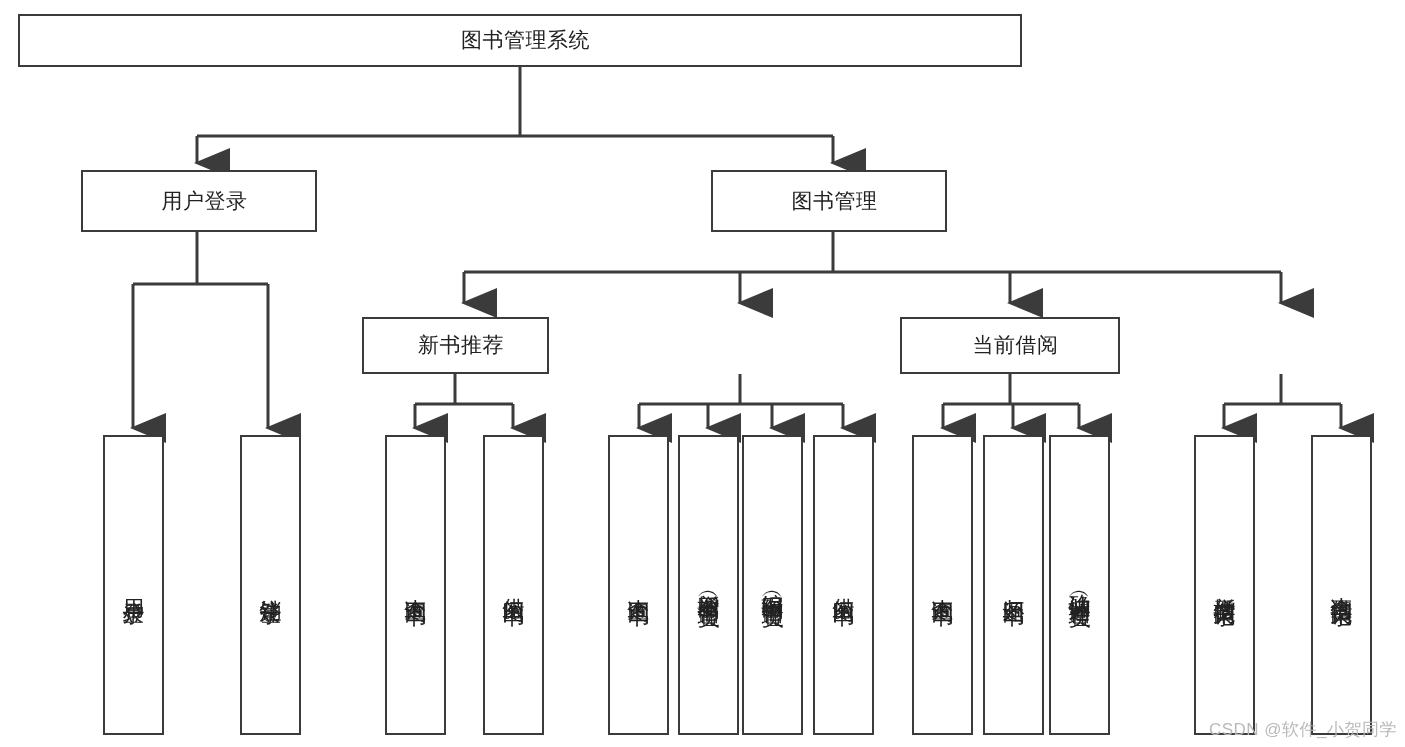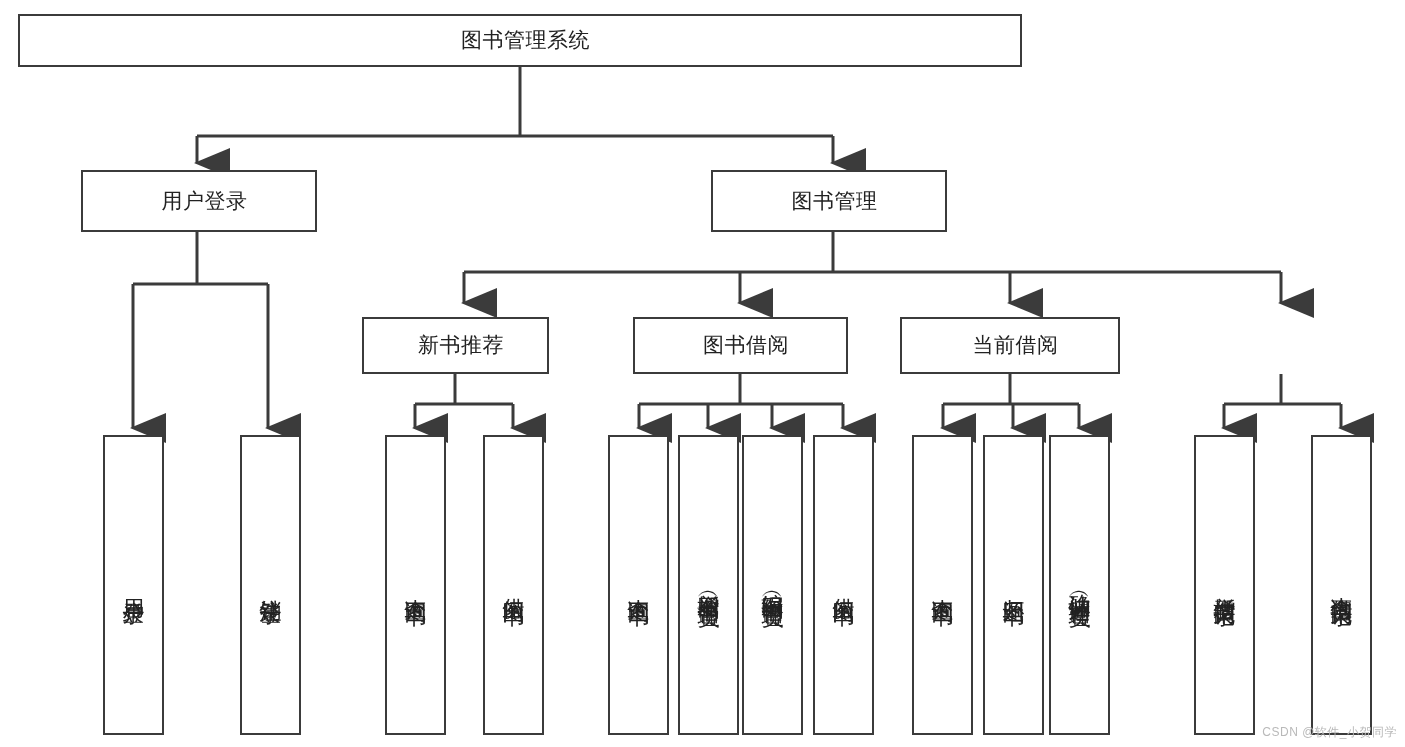--- a/index.html
+++ b/index.html
@@ -45,21 +45,21 @@
     font-size:22px;
     line-height:1.18;
     letter-spacing:2px;
     white-space:nowrap;
     color:#222;
   }
   .watermark{
     position:absolute;
     right:8px;
     bottom:6px;
-    font-size:12px;
+    font-size:17px;
     color:#b9b9b9;
     letter-spacing:0.5px;
     white-space:nowrap;
     pointer-events:none;
   }
 </style>
 </head>
 <body>
 
 <div id="diagram-root">
@@ -122,23 +122,20 @@
   <div class="node-box" style="left:81px;top:170px;width:236px;height:62px;">
     <span class="node-label">用户登录</span>
   </div>
   <div class="node-box" style="left:711px;top:170px;width:236px;height:62px;">
     <span class="node-label">图书管理</span>
   </div>
 
   <div class="node-box" style="left:362px;top:317px;width:187px;height:57px;">
     <span class="node-label">新书推荐</span>
   </div>
-  <div class="node-box" style="left:633px;top:317px;width:215px;height:57px;">
-    <span class="node-label">图书借阅</span>
-  </div>
   <div class="node-box" style="left:900px;top:317px;width:220px;height:57px;font-family:Liberation Serif, serif;">
     <span class="node-label">当前借阅</span>
   </div>
 
   <div class="leaf-box" style="left:103px;top:435px;width:61px;height:300px;">
     <span class="leaf-label">用户登录</span>
   </div>
   <div class="leaf-box" style="left:240px;top:435px;width:61px;height:300px;">
     <span class="leaf-label">注销登录</span>
   </div>

